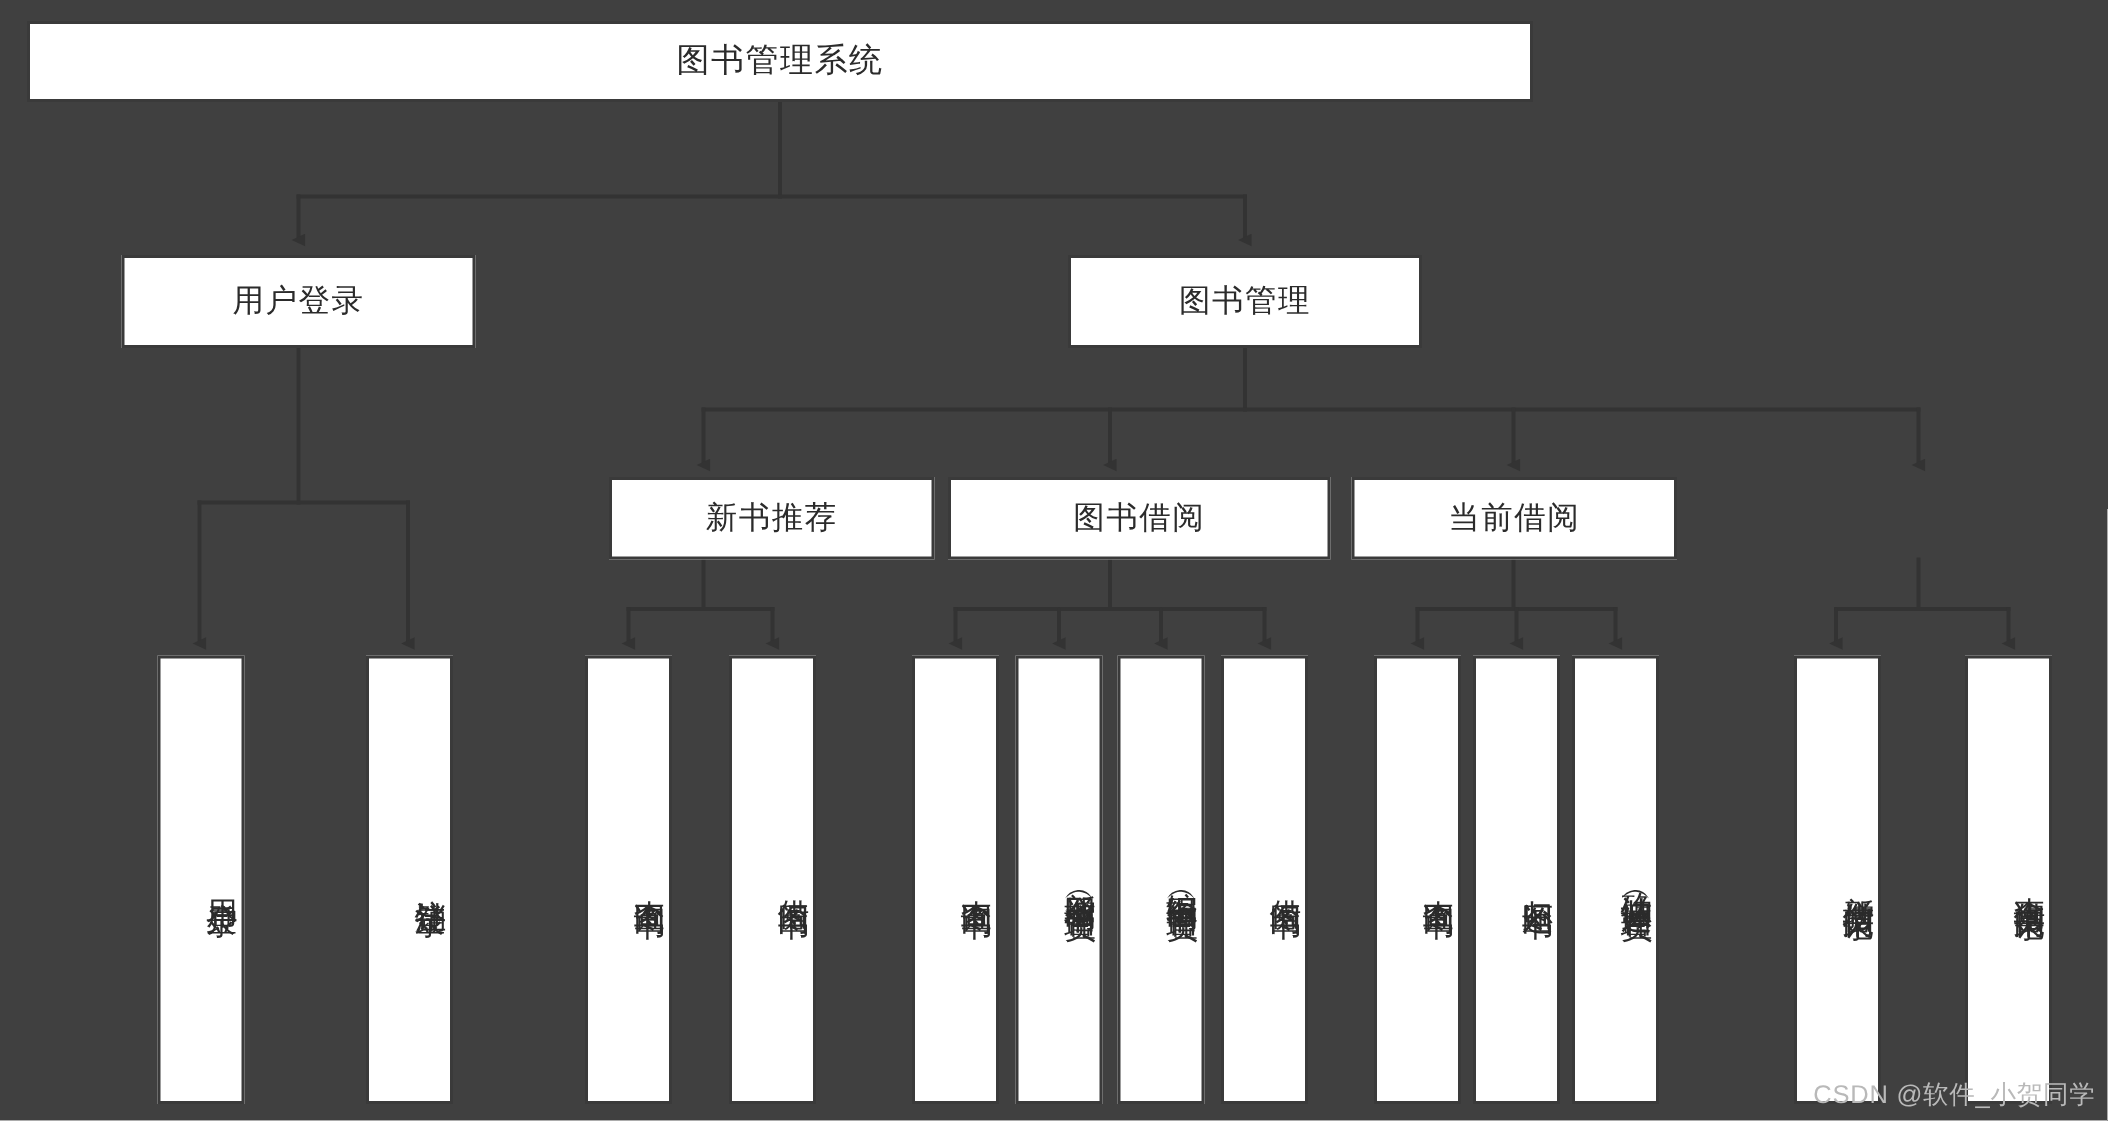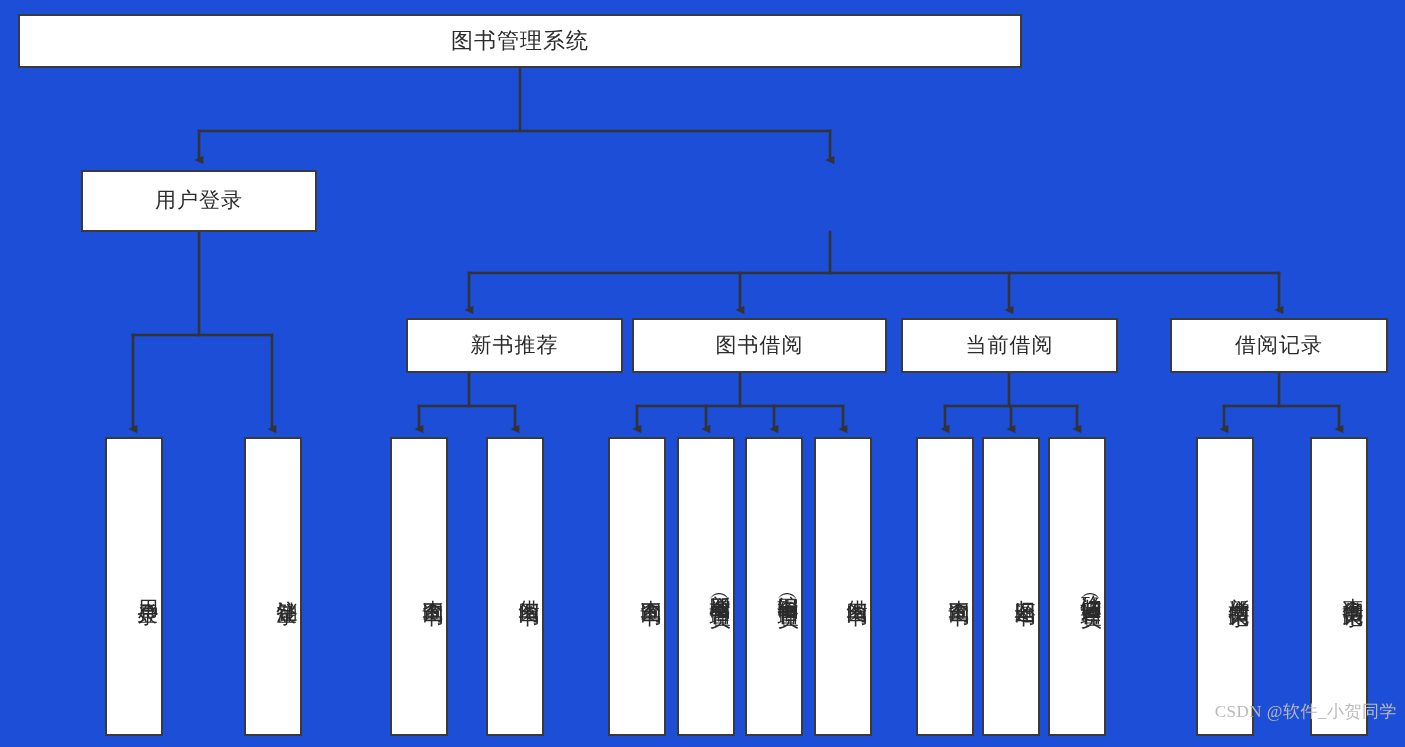--- a/index.html
+++ b/index.html
@@ -8,21 +8,21 @@
     padding: 0;
     background: #ffffff;
   }
   body {
     font-family: "DejaVu Sans", "Liberation Sans", sans-serif;
   }
   #canvas {
     position: relative;
     width: 1405px;
     height: 747px;
-    background: #1d4ed8;
+    background: #404040;
     overflow: hidden;
   }
   #wires {
     position: absolute;
     left: 0;
     top: 0;
     width: 1405px;
     height: 747px;
     pointer-events: none;
   }
@@ -57,27 +57,27 @@
     writing-mode: vertical-rl;
     text-orientation: upright;
     display: block;
   }
   .node.root {
     font-size: 22px;
   }
   .watermark {
     position: absolute;
     right: 8px;
-    bottom: 24px;
+    bottom: 6px;
     font-size: 17px;
     color: #b9b9b9;
     letter-spacing: 0.5px;
     z-index: 5;
     white-space: nowrap;
-    font-family: Liberation Serif, serif;
+    font-family: Liberation Sans, sans-serif;
   }
 </style>
 </head>
 <body>
 
 <div id="canvas">
 
   <svg id="wires" viewBox="0 0 1405 747" xmlns="http://www.w3.org/2000/svg">
     <defs>
       <marker id="arrow" markerWidth="10" markerHeight="10" refX="4.2" refY="5" orient="auto" markerUnits="userSpaceOnUse">
@@ -130,36 +130,36 @@
   </svg>
 
   <div class="node horizontal root" style="left:18px; top:14px; width:1004px; height:54px;">
     <span class="label">图书管理系统</span>
   </div>
 
   <div class="node horizontal" style="left:81px; top:170px; width:236px; height:62px;">
     <span class="label">用户登录</span>
   </div>
 
+  <div class="node horizontal" style="left:712px; top:170px; width:236px; height:62px;">
+    <span class="label">图书管理</span>
+  </div>
 
   <div class="node horizontal" style="left:361px; top:318px; width:217px; height:55px;margin-left:45px;">
     <span class="label">新书推荐</span>
   </div>
 
   <div class="node horizontal" style="left:632px; top:318px; width:255px; height:55px;">
     <span class="label">图书借阅</span>
   </div>
 
   <div class="node horizontal" style="left:901px; top:318px; width:217px; height:55px;text-align:right;">
     <span class="label">当前借阅</span>
   </div>
 
-  <div class="node horizontal" style="left:1170px; top:318px; width:218px; height:55px;">
-    <span class="label">借阅记录</span>
-  </div>
 
   <div class="node vertical" style="left:105px; top:437px; width:58px; height:299px;">
     <span class="label">用户登录</span>
   </div>
 
   <div class="node vertical" style="left:244px; top:437px; width:58px; height:299px;">
     <span class="label">注销登录</span>
   </div>
 
   <div class="node vertical" style="left:390px; top:437px; width:58px; height:299px;">

